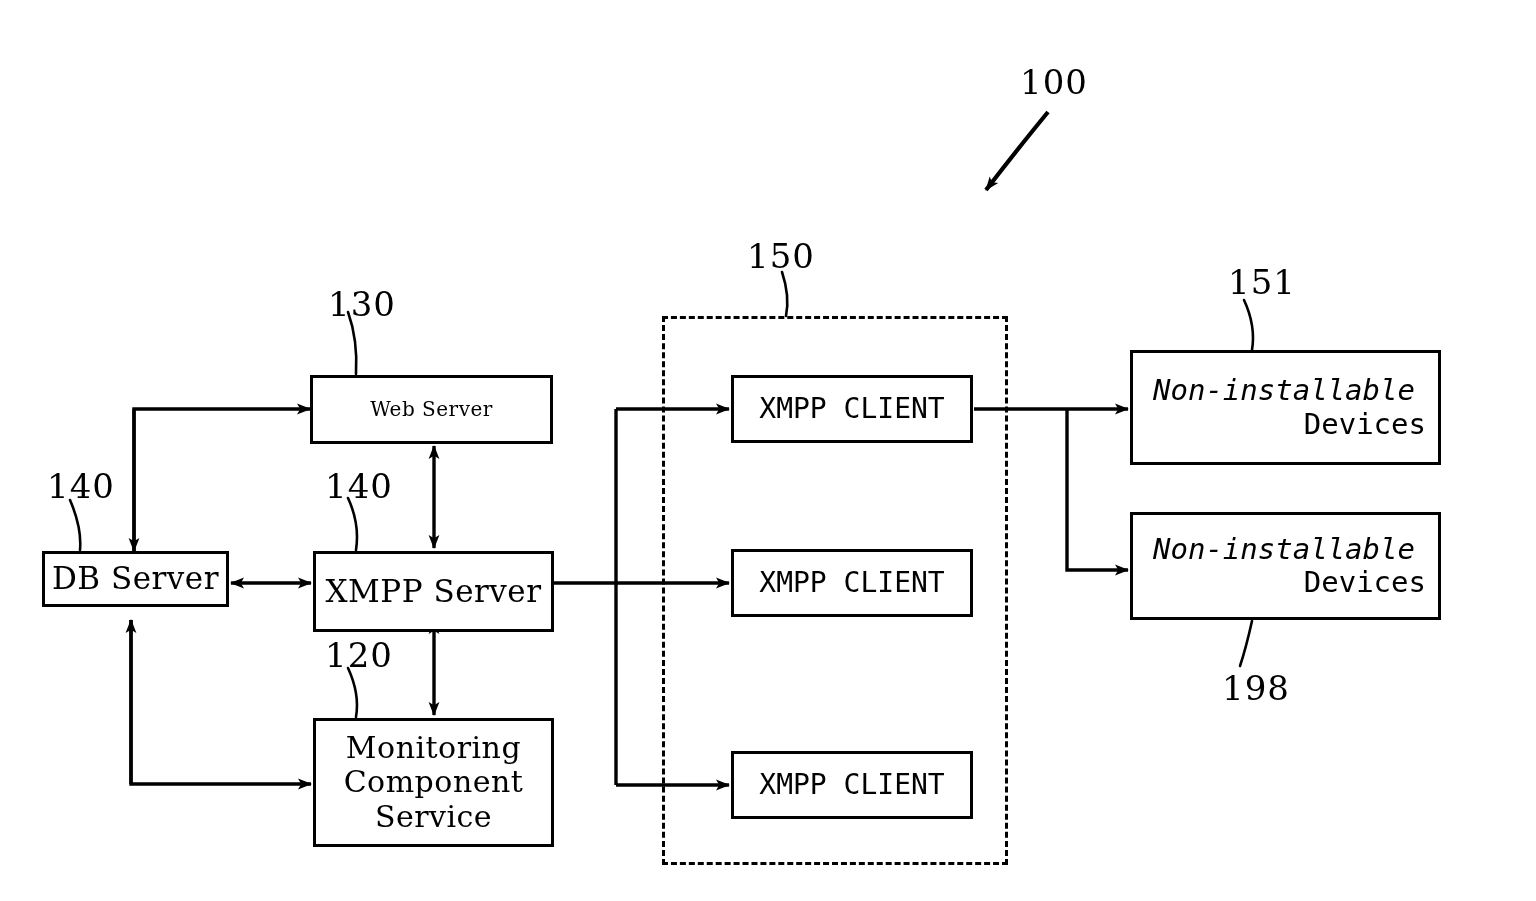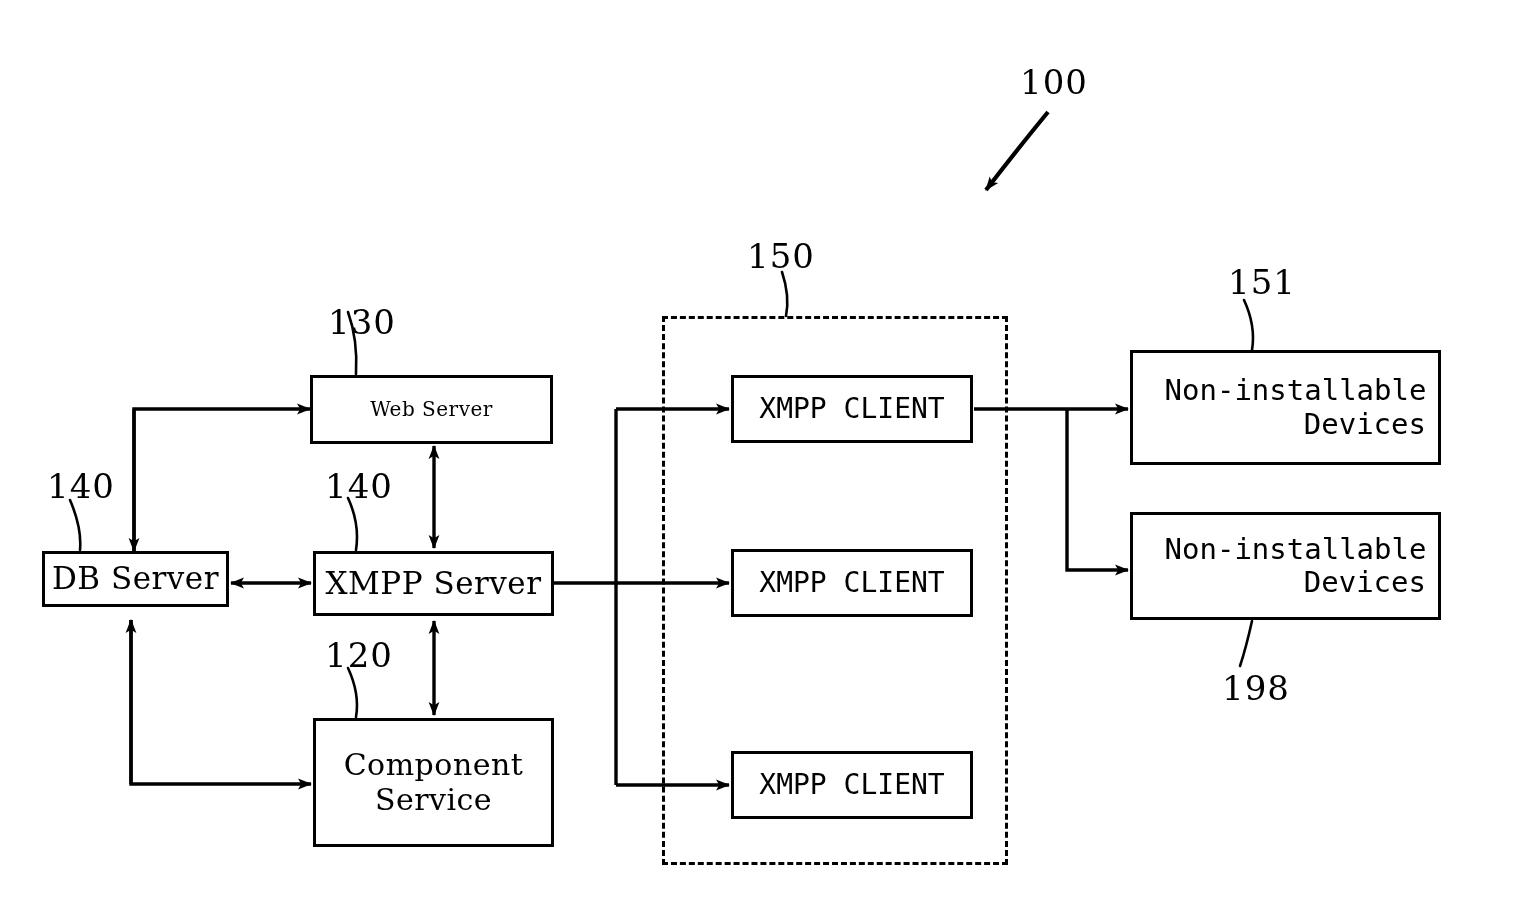--- a/index.html
+++ b/index.html
@@ -41,33 +41,33 @@
     z-index: 3;
   }
   .node .node-label { display: block; width: 100%; }
   .node.mono {
     font-family: "DejaVu Sans Mono", "Liberation Mono", monospace;
     letter-spacing: 0px;
   }
   
   #node-web-server   { left: 310px; top: 375px; width: 243px; height: 69px; font-size: 20px; }
   #node-db-server    { left: 42px;  top: 551px; width: 187px; height: 56px; font-size: 31px; }
-  #node-xmpp-server  { left: 313px; top: 551px; width: 241px; height: 65px; font-size: 31px; }
+  #node-xmpp-server  { left: 313px; top: 551px; width: 241px; height: 81px; font-size: 31px; }
   #node-monitoring   { left: 313px; top: 718px; width: 241px; height: 129px; font-size: 30px; }
   #node-xmpp-client-1 { left: 731px; top: 375px; width: 242px; height: 68px; font-size: 28px; }
   #node-xmpp-client-2 { left: 731px; top: 549px; width: 242px; height: 68px; font-size: 28px; }
   #node-xmpp-client-3 { left: 731px; top: 751px; width: 242px; height: 68px; font-size: 28px; }
   #node-device-1     { left: 1130px; top: 350px; width: 311px; height: 115px; font-size: 29px; }
   #node-device-2     { left: 1130px; top: 512px; width: 311px; height: 108px; font-size: 29px; }
 
   .node.device .node-label {
     text-align: center;
     padding-left: 6px;
   }
-  .node.device .line1 { display: block; text-align: center; padding-left: 14px; }
+  .node.device .line1 { display: block; text-align: left; padding-left: 14px; font-style: italic; }
   .node.device .line2 { display: block; text-align: right; padding-right: 12px; }
 
   .node.monitoring .node-label span { display: block; }
 
   
   #group-xmpp-clients {
     position: absolute;
     left: 662px;
     top: 316px;
     width: 346px;
@@ -82,21 +82,21 @@
   .ref {
     position: absolute;
     color: #000000;
     font-family: "DejaVu Serif", "Liberation Serif", serif;
     font-size: 34px;
     letter-spacing: 1px;
     white-space: nowrap;
     z-index: 4;
   }
   #ref-100 { left: 1020px; top: 62px; text-align: center; }
-  #ref-130 { left: 328px;  top: 284px; margin-top: 18px; }
+  #ref-130 { left: 328px;  top: 284px; }
   #ref-140-db { left: 47px; top: 466px; }
   #ref-140-xmpp { left: 325px; top: 466px; }
   #ref-120 { left: 325px; top: 635px; text-align: right; }
   #ref-150 { left: 747px; top: 236px; }
   #ref-151 { left: 1228px; top: 262px; }
   #ref-152 { left: 1222px; top: 668px; }
 </style>
 </head>
 <body>
 
@@ -161,20 +161,21 @@
   <div class="node" id="node-db-server">
     <span class="node-label">DB Server</span>
   </div>
 
   <div class="node" id="node-xmpp-server">
     <span class="node-label">XMPP Server</span>
   </div>
 
   <div class="node monitoring" id="node-monitoring">
     <span class="node-label">
+      <span>Monitoring</span>
       <span>Component</span>
       <span>Service</span>
     </span>
   </div>
 
   <div class="node mono" id="node-xmpp-client-1">
     <span class="node-label">XMPP CLIENT</span>
   </div>
 
   <div class="node mono" id="node-xmpp-client-2">

